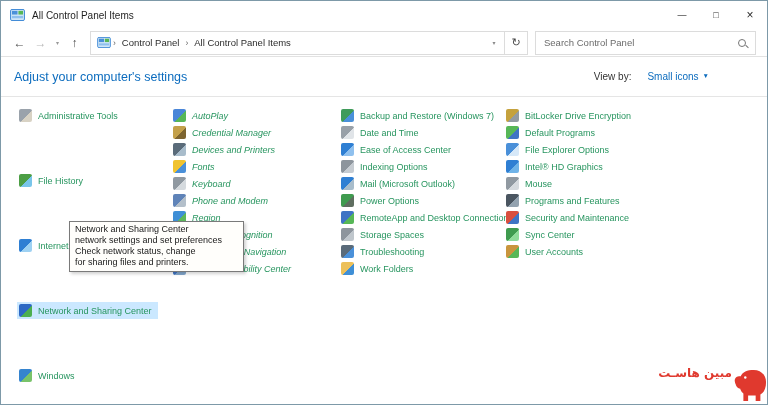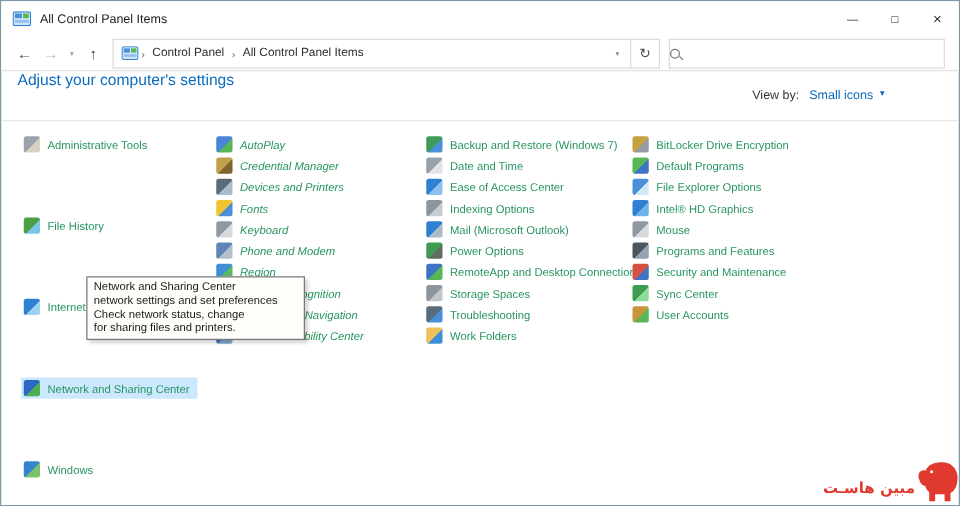--- a/index.html
+++ b/index.html
@@ -34,44 +34,44 @@
   .addr-spacer{flex:1;}
   .addr-dd{width:20px;text-align:center;font-size:6px;color:#8a8a8a;}
   .refresh-btn{width:23px;height:100%;display:flex;align-items:center;justify-content:center;border-left:1px solid #dcdcdc;font-size:11px;color:#444;flex:none;}
   .searchbox{display:flex;align-items:center;height:24px;border:1px solid #dcdcdc;margin-left:7px;flex:1;margin-right:11px;background:#fff;}
   .searchbox input{border:none;outline:none;flex:1;font-size:9.5px;padding-left:8px;font-family:"Liberation Sans",sans-serif;color:#333;background:transparent;min-width:0;}
   .searchbox input::placeholder{color:#6b6b6b;}
   .magnifier{position:relative;width:8px;height:8px;border:1px solid #767676;border-radius:50%;margin-right:9px;flex:none;}
   .magnifier::after{content:"";position:absolute;width:4px;height:1px;background:#767676;transform:rotate(45deg);right:-4px;bottom:-1px;}
 
   
-  .header{position:absolute;top:56px;left:0;right:0;height:39px;display:flex;padding:0 58px 0 13px;}
+  .header{position:absolute;top:56px;left:0;right:0;height:39px;display:flex;align-items:center;padding:0 58px 0 13px;}
   .page-title{font-size:12.5px;color:var(--accent-blue);}
-  .viewby{margin-left:auto;display:flex;align-items:center;gap:8px;font-size:10px;}
+  .viewby{margin-left:auto;display:flex;align-items:center;gap:16px;font-size:10px;}
   .viewby-label{color:#333;}
   .vb-value{color:var(--accent-blue);display:flex;align-items:center;gap:4px;}
   .caret{font-size:6.5px;line-height:1;}
   .separator{position:absolute;top:95px;left:0;right:0;height:1px;background:#e5e5e5;}
 
   
   .grid{position:absolute;top:106px;left:0;right:0;height:175px;}
   .col{position:absolute;top:0;display:flex;flex-direction:column;}
   .col:nth-child(1){left:16px;gap:48px;}
   .col:nth-child(2){left:170px;font-style:italic;}
   .col:nth-child(3){left:338px;}
   .col:nth-child(4){left:503px;}
   .item{height:17px;display:flex;align-items:center;padding:0 6px 0 2px;font-size:9px;color:var(--item-green);white-space:nowrap;width:max-content;cursor:default;}
   .item-icon{width:13px;height:13px;border-radius:2px;margin-right:6px;flex:none;}
   .item.highlighted{background:var(--highlight-blue);}
 
   
   .tooltip{position:absolute;left:68px;top:220px;width:175px;background:#fffefb;border:1px solid #7a7a7a;box-shadow:2px 2px 3px rgba(0,0,0,0.18);padding:2px 5px 3px;font-size:9px;line-height:11px;color:#1a1a1a;z-index:20;}
 
   
-  .watermark{position:absolute;right:0;bottom:0;display:flex;align-items:flex-end;z-index:5;}
+  .watermark{position:absolute;right:0;bottom:0;display:flex;align-items:flex-start;z-index:5;}
   .wm-text{color:var(--logo-red);font-size:12px;font-weight:bold;direction:rtl;margin:0 1px 7px 0;font-family:"DejaVu Sans",sans-serif;}
   .wm-elephant{width:34px;height:38px;color:var(--logo-red);display:block;}
 </style>
 </head>
 <body>
 
 <div class="window">
 
   <div class="titlebar">
     <span class="app-icon">
@@ -114,20 +114,21 @@
       <span class="crumb-sep">›</span>
       <span class="crumb">Control Panel</span>
       <span class="crumb-sep">›</span>
       <span class="crumb">All Control Panel Items</span>
       <span class="addr-spacer"></span>
       <span class="addr-dd">▾</span>
       <span class="refresh-btn">↻</span>
     </div>
 
     <div class="searchbox">
+      <input type="text" placeholder="Search Control Panel" style="">
       <span class="magnifier"></span>
     </div>
   </div>
 
   <div class="header">
     <span class="page-title">Adjust your computer's settings</span>
     <div class="viewby">
       <span class="viewby-label">View by:</span>
       <span class="vb-value">
         <span>Small icons</span>

